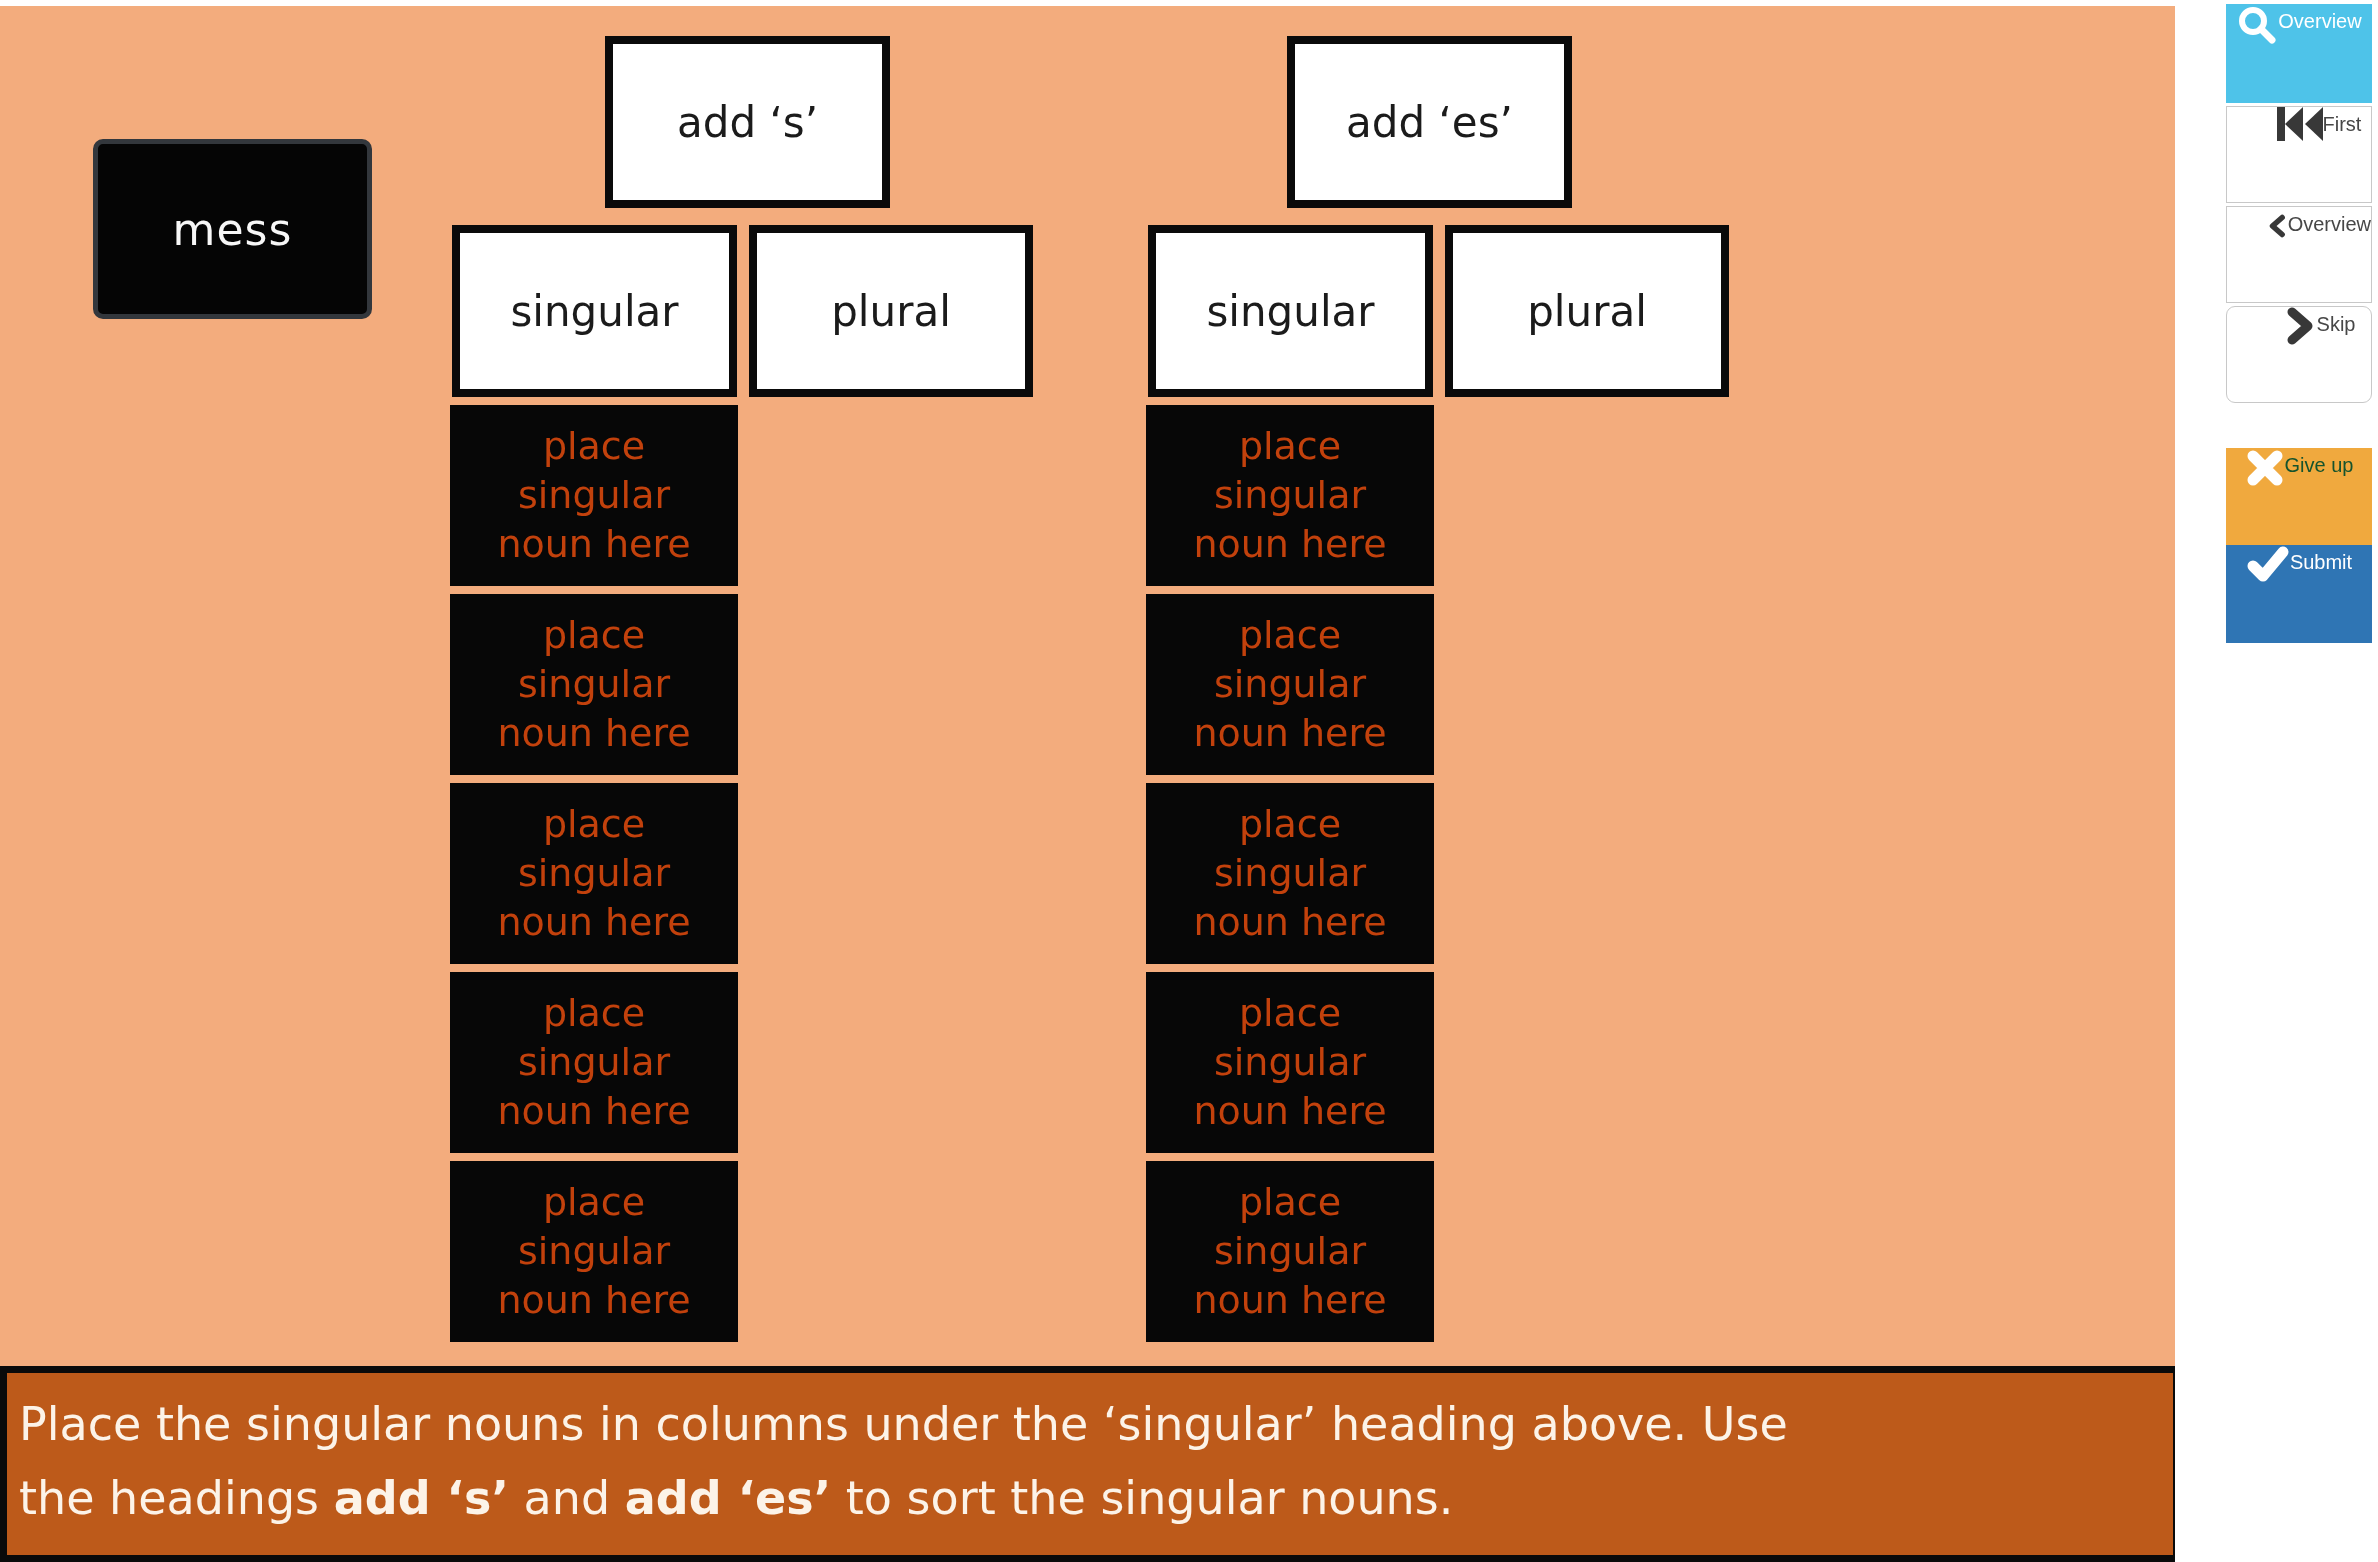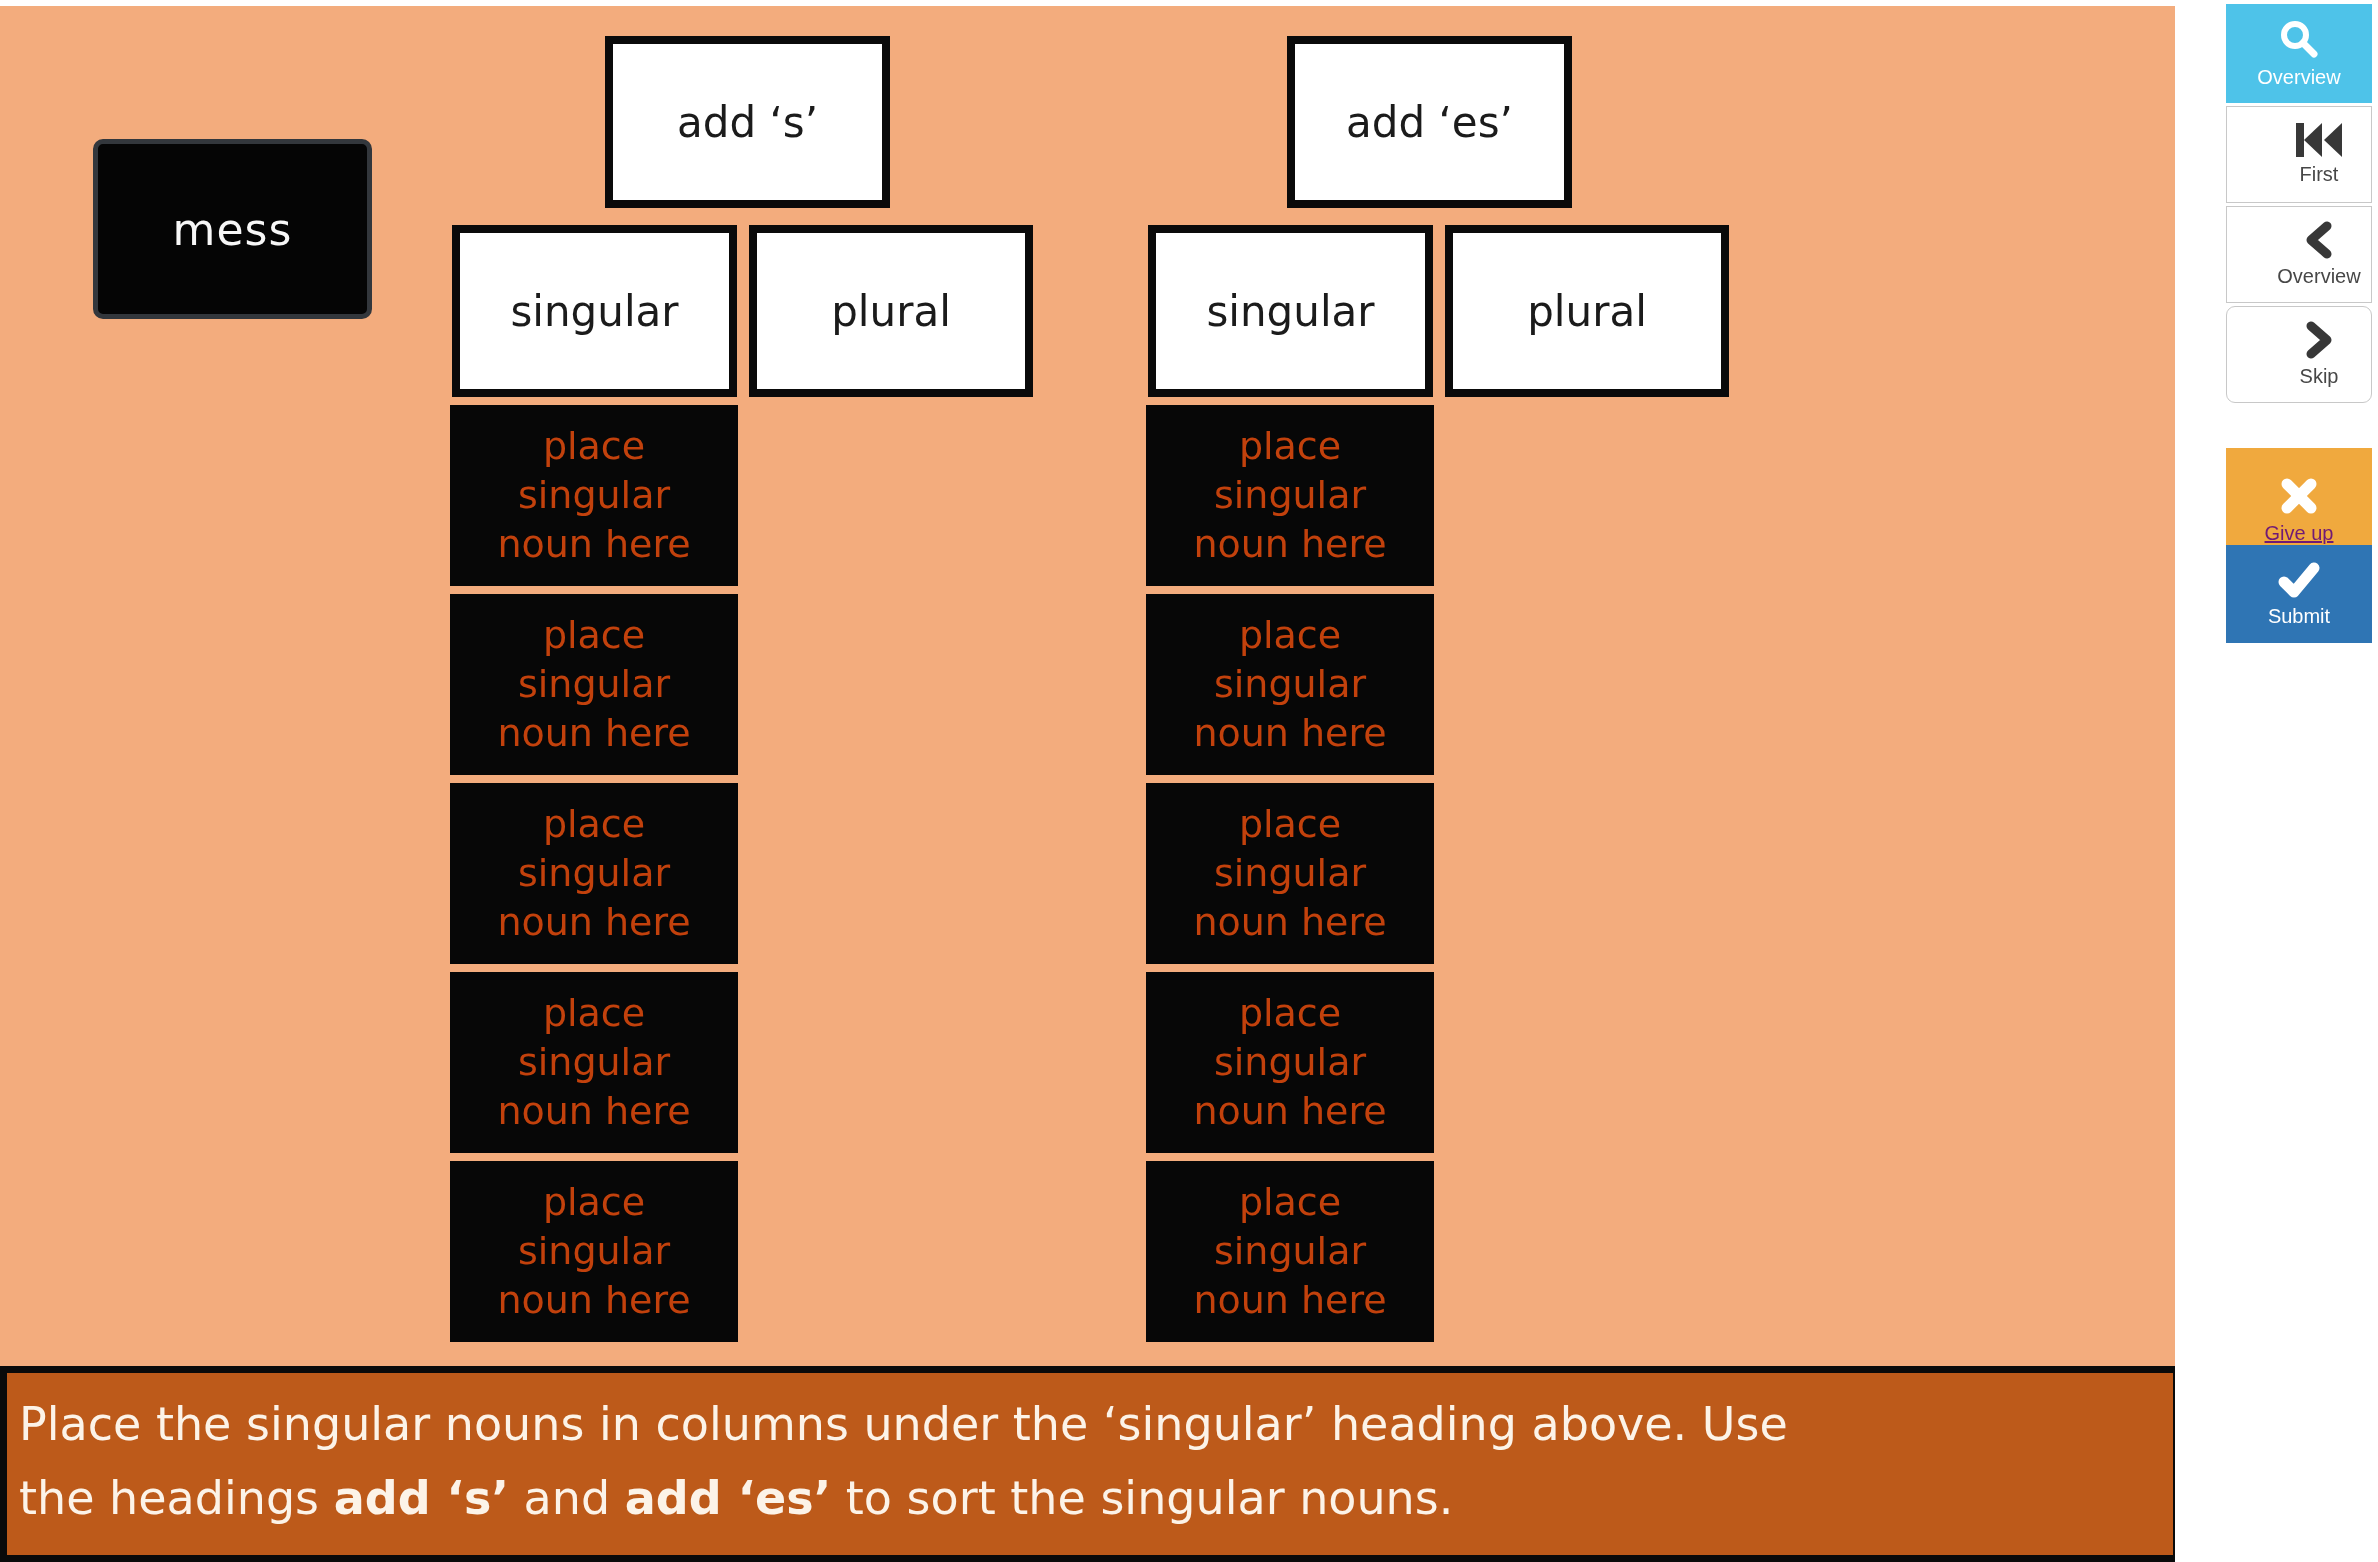--- a/index.html
+++ b/index.html
@@ -22,21 +22,21 @@
 
   
   .instruction{position:absolute;left:0;top:1360px;width:2180px;height:196px;box-sizing:border-box;
                background:#BD5A1A;border:7px solid #0a0a0a;color:#FCF3E8;
                padding:14px 20px 0 12px;font-size:46px;line-height:74px;}
   .instruction .b{font-weight:bold;}
 
   
   .sidebar{position:absolute;left:2175px;top:0;width:203px;height:1562px;background:#ffffff;}
   .side-btn{position:absolute;left:51px;width:146px;box-sizing:border-box;display:flex;
-            flex-direction:column;align-items:center;justify-content:center;
+            flex-direction:row;align-items:flex-start;justify-content:center;
             font-family:"Liberation Sans",sans-serif;font-size:20px;cursor:pointer;}
   .side-btn .lbl{margin-top:6px;}
   .nav{background:#ffffff;border:1px solid #c8c8c8;color:#474747;padding-left:40px;}
   .icon{display:block;}
 </style>
 </head>
 <body>
 
 <div class="page">
 
@@ -118,21 +118,21 @@
       <span class="lbl">Overview</span>
     </div>
 
     <div class="side-btn nav" style="top:306px;height:97px;border-radius:9px;">
       <svg class="icon" width="34" height="38" viewBox="0 0 34 38">
         <path d="M9 5 L25 19 L9 33" fill="none" stroke="#383838" stroke-width="9" stroke-linecap="round" stroke-linejoin="round"></path>
       </svg>
       <span class="lbl">Skip</span>
     </div>
 
-    <div class="side-btn" style="top:448px;height:124px;background:#F0A93E;color:#701a75;text-decoration:underline;">
+    <div class="side-btn" style="top:448px;height:124px;background:#F0A93E;color:#14532d;">
       <svg class="icon" width="40" height="40" viewBox="0 0 40 40">
         <path d="M8 8 L32 32 M32 8 L8 32" fill="none" stroke="#ffffff" stroke-width="11" stroke-linecap="round"></path>
       </svg>
       <span class="lbl">Give up</span>
     </div>
 
     <div class="side-btn" style="top:545px;height:98px;background:#2F75B4;color:#ffffff;">
       <svg class="icon" width="44" height="38" viewBox="0 0 44 38">
         <path d="M7 21 L17 31 L37 7" fill="none" stroke="#ffffff" stroke-width="11" stroke-linecap="round" stroke-linejoin="round"></path>
       </svg>

